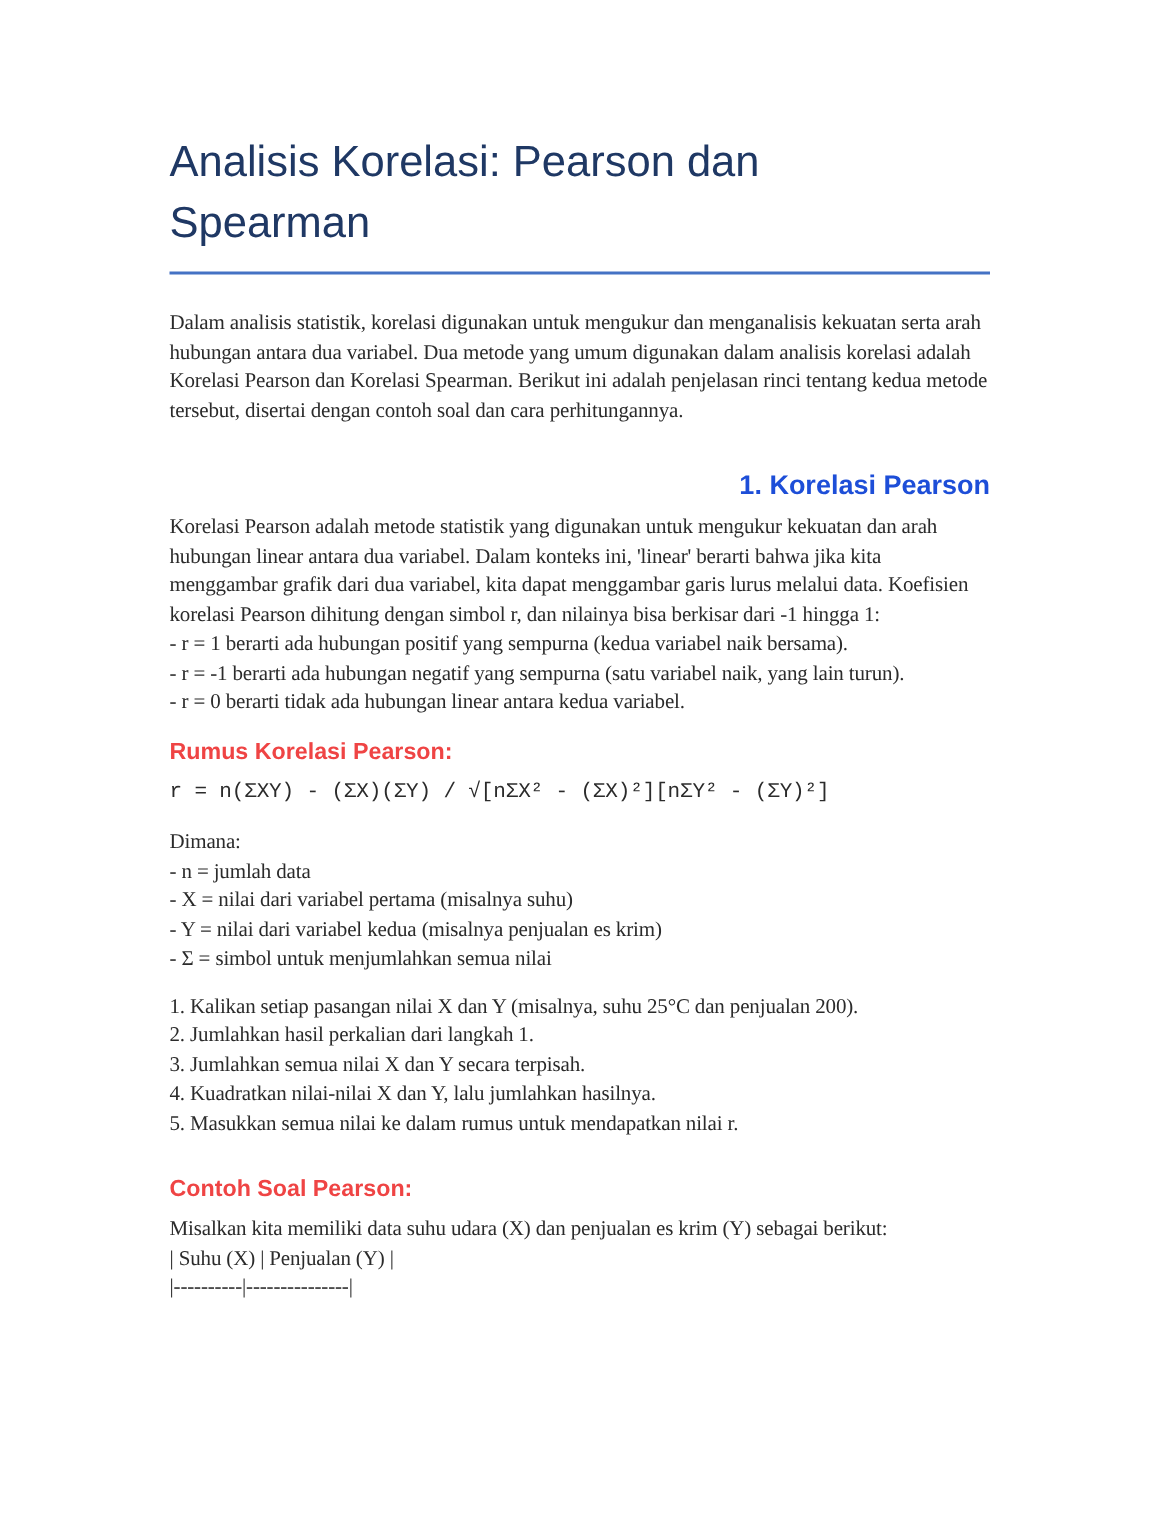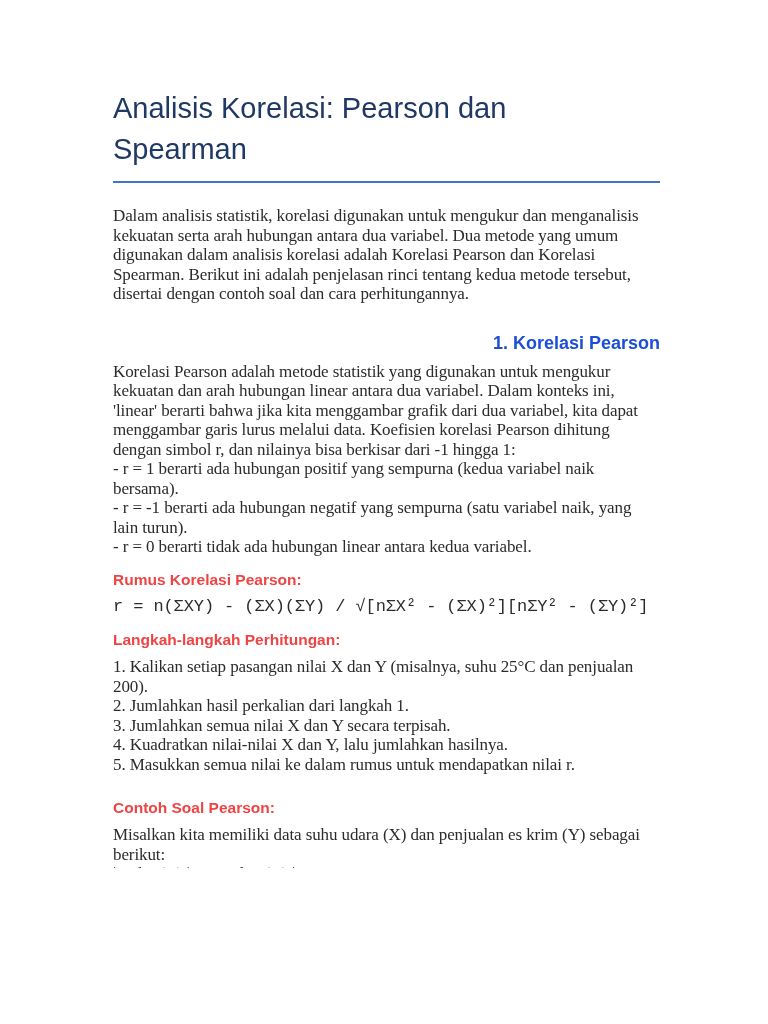--- a/index.html
+++ b/index.html
@@ -34,21 +34,21 @@
   .doc-title .title-text {
     display: block;
     max-width: 470px;
   }
   .title-underline {
     height: 0;
     border-bottom: 2px solid #4472c4;
     margin: 0 0 0 0;
   }
   .body-text {
-    font-size: 17px;
+    font-size: 14px;
     line-height: 19.5px;
     letter-spacing: -0.1px;
     margin: 0 0 12px 0;
     white-space: pre-wrap;
   }
   .intro {
     margin-top: 23px;
   }
   .h2 {
     font-family: "Liberation Sans", sans-serif;
@@ -90,22 +90,26 @@
 
     <p class="body-text">Korelasi Pearson adalah metode statistik yang digunakan untuk mengukur kekuatan dan arah hubungan linear antara dua variabel. Dalam konteks ini, 'linear' berarti bahwa jika kita menggambar grafik dari dua variabel, kita dapat menggambar garis lurus melalui data. Koefisien korelasi Pearson dihitung dengan simbol r, dan nilainya bisa berkisar dari -1 hingga 1:
 - r = 1 berarti ada hubungan positif yang sempurna (kedua variabel naik bersama).
 - r = -1 berarti ada hubungan negatif yang sempurna (satu variabel naik, yang lain turun).
 - r = 0 berarti tidak ada hubungan linear antara kedua variabel.</p>
 
     <h3 class="h3">Rumus Korelasi Pearson:</h3>
 
     <p class="body-text formula">r = n(ΣXY) - (ΣX)(ΣY) / √[nΣX² - (ΣX)²][nΣY² - (ΣY)²]</p>
 
+    <p class="body-text">Dimana:
+- n = jumlah data
+- X = nilai dari variabel pertama (misalnya suhu)
+- Y = nilai dari variabel kedua (misalnya penjualan es krim)
+- Σ = simbol untuk menjumlahkan semua nilai</p>
 
-    <h3 class="h3">Langkah-langkah Perhitungan:</h3>
 
     <p class="body-text steps">1. Kalikan setiap pasangan nilai X dan Y (misalnya, suhu 25°C dan penjualan 200).
 2. Jumlahkan hasil perkalian dari langkah 1.
 3. Jumlahkan semua nilai X dan Y secara terpisah.
 4. Kuadratkan nilai-nilai X dan Y, lalu jumlahkan hasilnya.
 5. Masukkan semua nilai ke dalam rumus untuk mendapatkan nilai r.</p>
 
     <h3 class="h3">Contoh Soal Pearson:</h3>
 
     <p class="body-text">Misalkan kita memiliki data suhu udara (X) dan penjualan es krim (Y) sebagai berikut:

